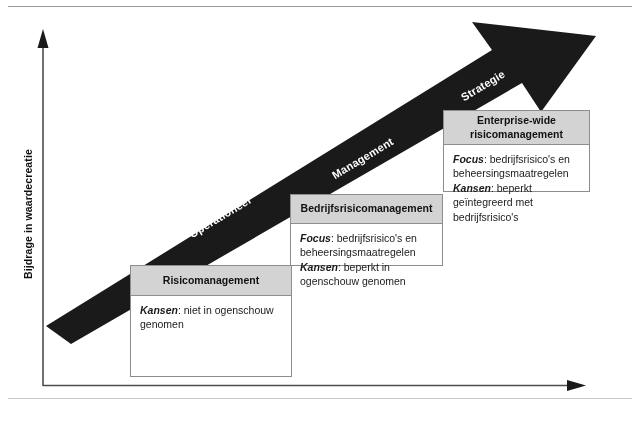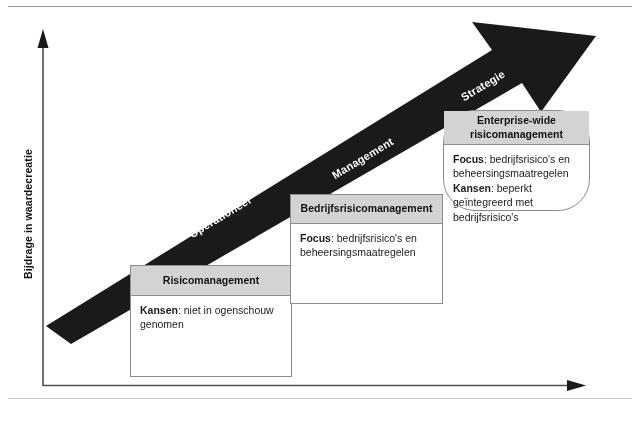--- a/index.html
+++ b/index.html
@@ -96,20 +96,21 @@
   }
   .mbox-head span { display: block; }
   .mbox-body {
     padding: 7px 9px 6px 9px;
     font-size: 10.5px;
     line-height: 1.38;
     color: #1a1a1a;
   }
   .mbox-body p { margin: 0; }
   .mbox-body .lead {
+    font-style: italic;
     font-weight: bold;
     margin-top: 39px;
   }
 </style>
 </head>
 <body>
 
 <div id="figure">
 
   <div id="frame-top"></div>
@@ -149,30 +150,31 @@
 
   <div class="mbox" style="left:130px; top:265px; width:162px; height:112px;">
     <div class="mbox-head" style="height:30px;">
       <span>Risicomanagement</span>
     </div>
     <div class="mbox-body">
       <p><span class="lead">Kansen</span><span>: niet in ogenschouw genomen</span></p>
     </div>
   </div>
 
-  <div class="mbox" style="left:290px; top:194px; width:153px; height:110px;">
+  <div class="mbox" style="left:290px; top:194px; width:153px; height:72px;">
     <div class="mbox-head" style="height:29px;">
       <span>Bedrijfsrisicomanagement</span>
     </div>
     <div class="mbox-body">
       <p><span class="lead">Focus</span><span>: bedrijfsrisico's en beheersingsmaatregelen</span></p>
+      <p><span class="lead">Kansen</span><span>: beperkt in ogenschouw genomen</span></p>
     </div>
   </div>
 
-  <div class="mbox" style="left:443px; top:110px; width:147px; height:101px;border-radius:32px;">
+  <div class="mbox" style="left:443px; top:110px; width:147px; height:82px;">
     <div class="mbox-head" style="height:34px; flex-direction:column;">
       <span>Enterprise-wide</span>
       <span>risicomanagement</span>
     </div>
     <div class="mbox-body">
       <p><span class="lead">Focus</span><span>: bedrijfsrisico's en beheersingsmaatregelen</span></p>
       <p><span class="lead">Kansen</span><span>: beperkt geïntegreerd met bedrijfsrisico's</span></p>
     </div>
   </div>
 

